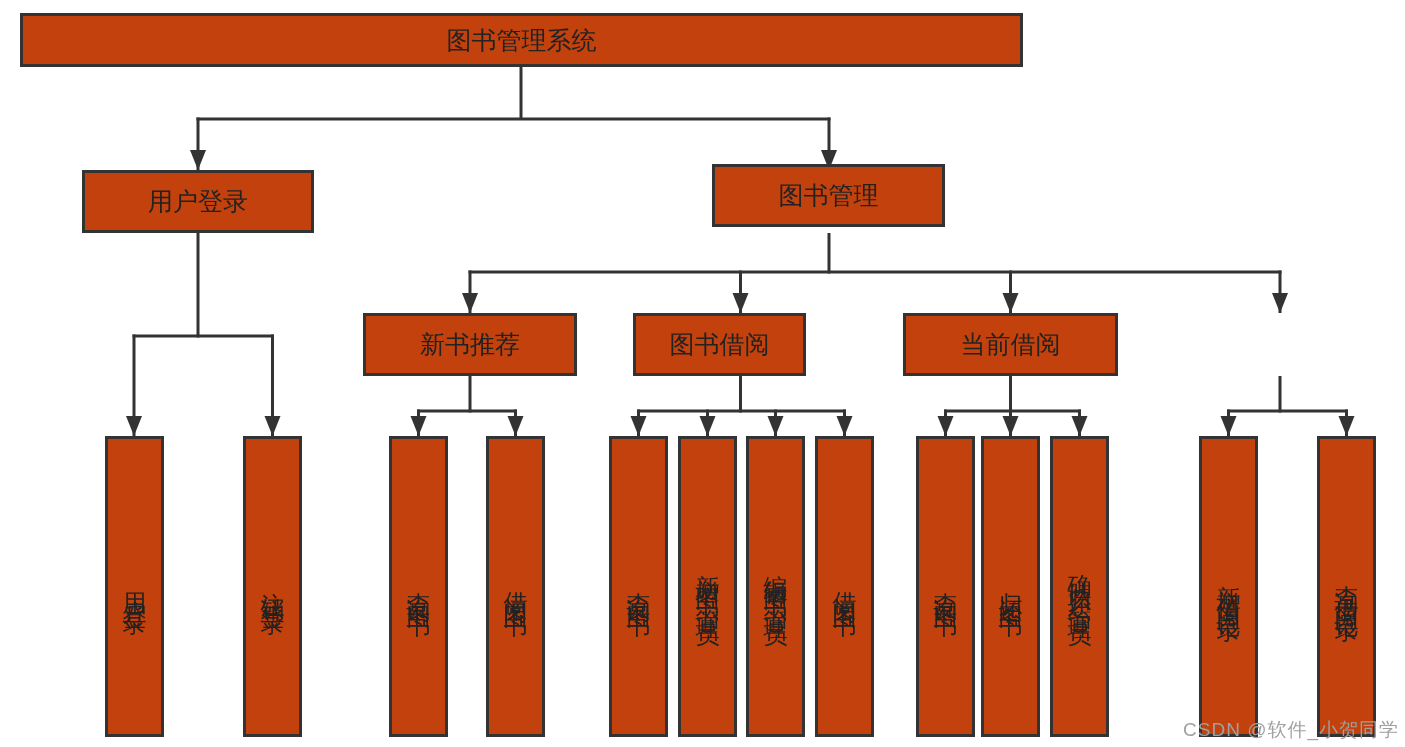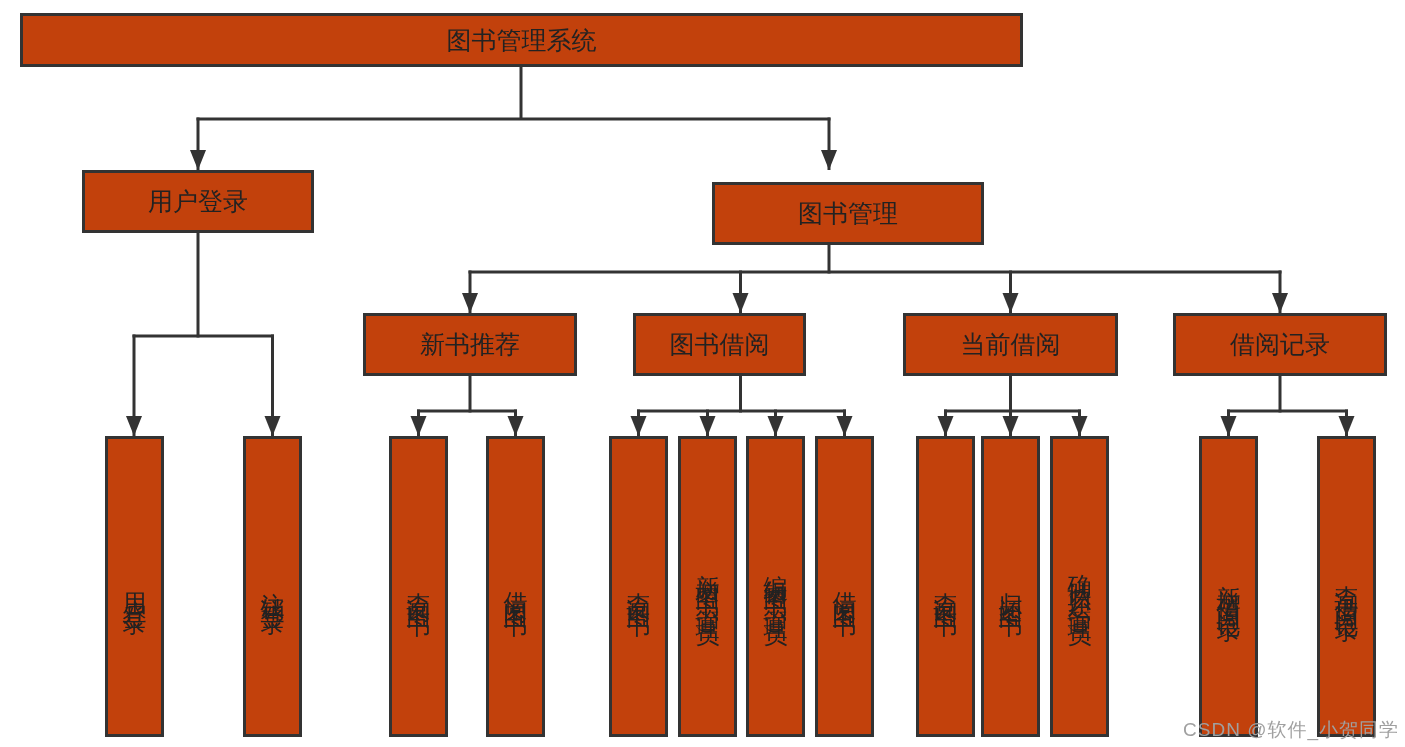--- a/index.html
+++ b/index.html
@@ -35,21 +35,21 @@
     writing-mode: vertical-rl;
     text-orientation: mixed;
     letter-spacing: 7px;
     font-size: 24px;
     white-space: normal;
   }
   
   .n-root   { left: 20px;  top: 13px;  width: 1003px; height: 54px; }
   
   .n-ulogin { left: 82px;  top: 170px; width: 232px; height: 63px; }
-  .n-bmgmt  { left: 712px; top: 182px; width: 272px; height: 63px; }
+  .n-bmgmt  { left: 712px; top: 164px; width: 233px; height: 63px; }
   
   .n-newrec { left: 363px;  top: 313px; width: 214px; height: 63px; }
   .n-borrow { left: 633px;  top: 313px; width: 173px; height: 63px; }
   .n-curr   { left: 903px;  top: 313px; width: 215px; height: 63px; text-align: right; }
   .n-recs   { left: 1173px; top: 313px; width: 214px; height: 63px; }
   
   .lf { top: 436px; height: 301px; width: 59px; }
   .a1 { left: 105px; }
   .a2 { left: 243px; }
   .b1 { left: 389px; }
@@ -131,21 +131,20 @@
   </svg>
 
   <div class="box n-root">图书管理系统</div>
 
   <div class="box n-ulogin">用户登录</div>
   <div class="box n-bmgmt">图书管理</div>
 
   <div class="box n-newrec">新书推荐</div>
   <div class="box n-borrow">图书借阅</div>
   <div class="box n-curr">当前借阅</div>
-  <div class="box n-recs">借阅记录</div>
 
   <div class="box leaf lf a1">用户登录</div>
   <div class="box leaf lf a2">注销登录</div>
 
   <div class="box leaf lf b1">查询图书</div>
   <div class="box leaf lf b2">借阅图书</div>
 
   <div class="box leaf lf c1">查询图书</div>
   <div class="box leaf lf c2">新增图书（管理员）</div>
   <div class="box leaf lf c3">编辑图书（管理员）</div>

